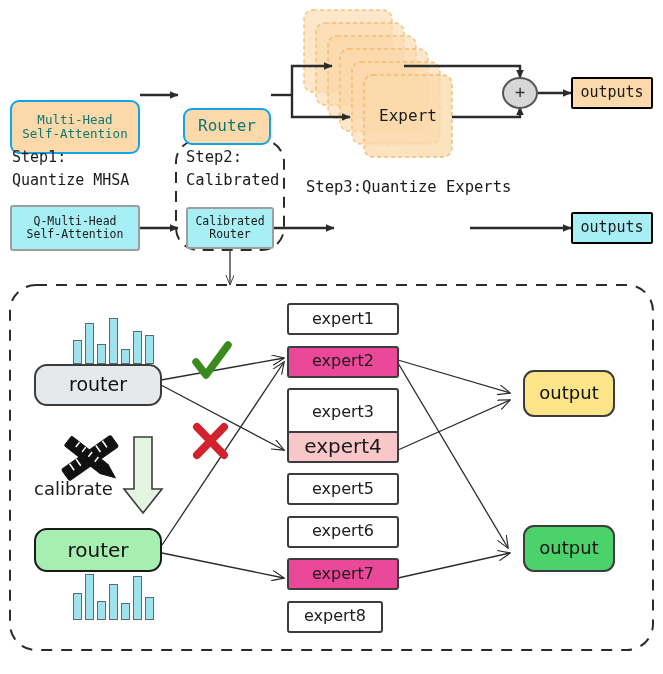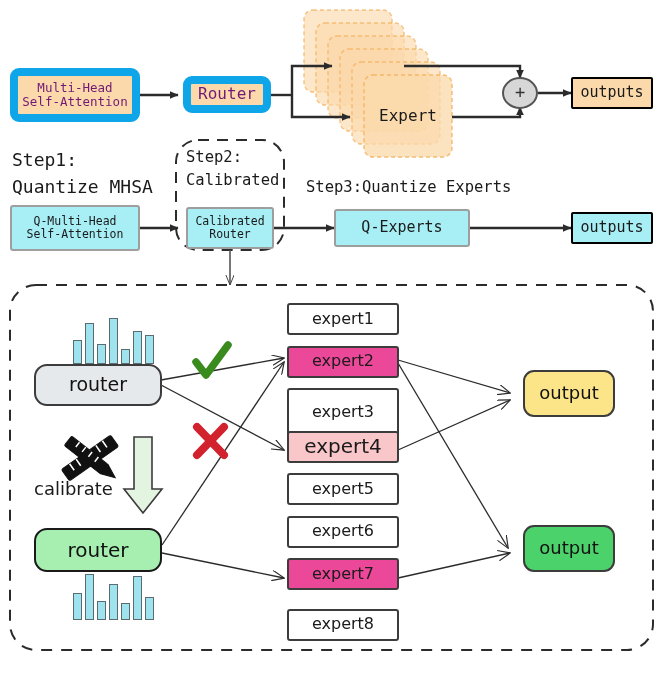--- a/index.html
+++ b/index.html
@@ -5,22 +5,22 @@
   html,body{margin:0;padding:0;background:#ffffff;}
   body{width:663px;height:674px;font-family:"DejaVu Sans Mono",monospace;}
   #stage{position:relative;width:663px;height:674px;overflow:hidden;background:#fff;}
   .abs{position:absolute;}
   svg.layer{position:absolute;left:0;top:0;width:663px;height:674px;pointer-events:none;}
   .box{position:absolute;box-sizing:border-box;display:flex;align-items:center;
        justify-content:center;text-align:center;line-height:1.15;}
   .mono{font-family:"DejaVu Sans Mono",monospace;}
   .sans{font-family:"DejaVu Sans",sans-serif;}
   
-  .orange-round{background:#fbd9ab;border:8px solid #0ea5e9;border-radius:9px;
-                color:#701a75;}
+  .orange-round{background:#fbd9ab;border:2px solid #0ea5e9;border-radius:9px;
+                color:#0f766e;margin-top:32px;}
   .orange-sq{background:#fbd9ab;border:2px solid #000;border-radius:2px;color:#1a1a1a;}
   
   .cyan-round{background:#a8eef5;border:2px solid #9e9e9e;border-radius:3px;color:#1a1a1a;}
   .cyan-sq{background:#a8eef5;border:2px solid #000;border-radius:2px;color:#1a1a1a;}
   .steptxt{position:absolute;color:#1a1a1a;white-space:pre;}
   
   .exp{background:#ffffff;border:2px solid #3c3c3c;border-radius:3px;color:#1a1a1a;}
   .exp.green{background:#ec4899;}
   .exp.pink{background:#f9c6c9;}
   .router-gray{background:#e6e9ec;border:2.5px solid #3c3c3c;border-radius:13px;color:#111;}
@@ -154,41 +154,38 @@
   </div>
 
   <div class="box mono" style="left:503px;top:78px;width:34px;height:30px;font-size:17px;color:#333;">
     <span>+</span>
   </div>
 
   <div class="box mono orange-sq" style="left:571px;top:77px;width:82px;height:32px;font-size:15px;">
     <span>outputs</span>
   </div>
 
-  <div class="steptxt mono" style="left:12px;top:146px;font-size:18px;line-height:1.5;">Step1:
+  <div class="steptxt mono" style="left:12px;top:146px;font-size:15px;line-height:1.5;">Step1:
 Quantize MHSA</div>
 
   <div class="steptxt mono" style="left:186px;top:146px;font-size:15.5px;line-height:1.5;">Step2:
 Calibrated</div>
 
   <div class="steptxt mono" style="left:306px;top:178px;font-size:15.5px;">Step3:Quantize Experts</div>
 
   <div class="box mono cyan-round" style="left:10px;top:205px;width:130px;height:46px;font-size:11.5px;white-space:pre;">
     <span>Q-Multi-Head
 Self-Attention</span>
   </div>
 
   <div class="box mono cyan-round" style="left:186px;top:207px;width:88px;height:42px;font-size:11.5px;white-space:pre;">
     <span>Calibrated
 Router</span>
   </div>
 
-  <div class="box mono cyan-round" style="left:334px;top:209px;width:136px;height:38px;font-size:15px;">
-    <span>Q-Experts</span>
-  </div>
 
   <div class="box mono cyan-sq" style="left:571px;top:212px;width:82px;height:32px;font-size:15px;">
     <span>outputs</span>
   </div>
 
   <div class="hist" style="left:72px;top:318px;width:84px;height:46px;">
       <i style="left: 0.8%; width: 11.6857%; height: 52%;"></i>
       <i style="left: 15.0857%; width: 11.6857%; height: 90%;"></i>
       <i style="left: 29.3714%; width: 11.6857%; height: 44%;"></i>
       <i style="left: 43.6571%; width: 11.6857%; height: 100%;"></i>
@@ -231,21 +228,21 @@
       </div>
       <div class="box sans exp" style="left: 0px; top: 170px; width: 112px; height: 32px; font-size: 16px;">
         <span>expert5</span>
       </div>
       <div class="box sans exp" style="left: 0px; top: 212.5px; width: 112px; height: 32px; font-size: 16px;">
         <span>expert6</span>
       </div>
       <div class="box sans exp green" style="left: 0px; top: 255px; width: 112px; height: 32px; font-size: 16px;">
         <span>expert7</span>
       </div>
-      <div class="box sans exp" style="left: 0px; top: 297.5px; width: 112px; height: 32px; font-size: 16px; margin-top: 8px;">
+      <div class="box sans exp" style="left: 0px; top: 297.5px; width: 96px; height: 32px; font-size: 16px;">
         <span>expert8</span>
       </div>
     </div>
 
   <div class="box sans out-yellow" style="left:523px;top:370px;width:92px;height:47px;font-size:18px;">
     <span>output</span>
   </div>
 
   <div class="box sans out-green" style="left:523px;top:525px;width:92px;height:47px;font-size:18px;">
     <span>output</span>

